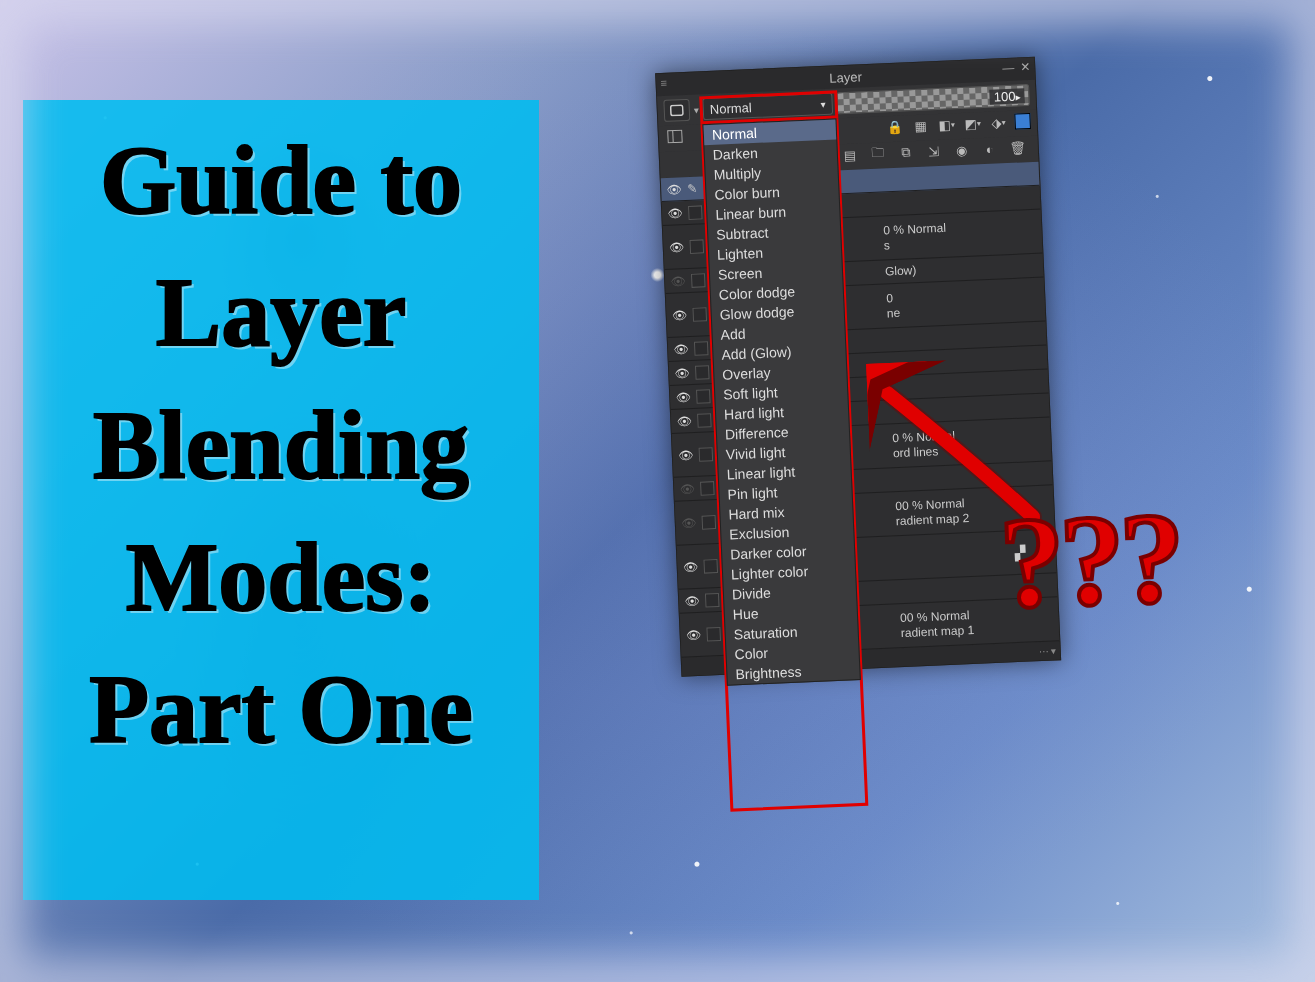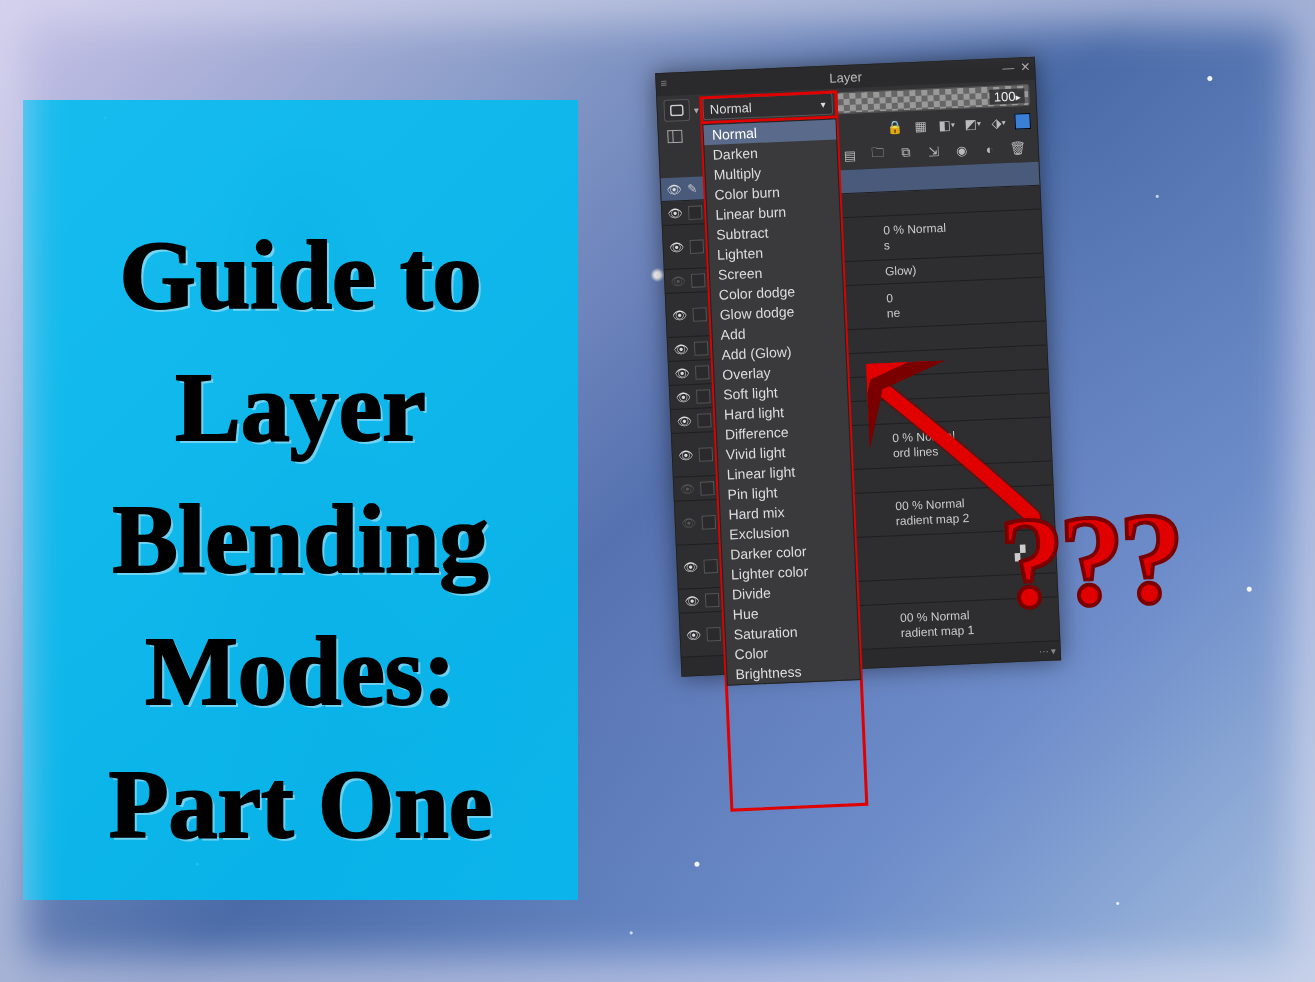--- a/index.html
+++ b/index.html
@@ -37,26 +37,26 @@
     width: 400px; height: 950px;
     background:
       radial-gradient(ellipse 120px 150px at 50% 25%, rgba(60,80,140,0.35), transparent 70%),
       radial-gradient(ellipse 180px 300px at 50% 65%, rgba(50,70,130,0.3), transparent 70%);
     filter: blur(2px);
   }
   
   .title-box {
     position: absolute;
     left: 23px; top: 100px;
-    width: 555px; height: 800px;
+    width: 516px; height: 800px;
     background: rgba(0, 188, 240, 0.88);
     display: flex;
-    align-items: flex-end;
+    align-items: flex-start;
     justify-content: center;
-    padding: 30px;
+    padding: 14px;
   }
   .title-text {
     font-family: Georgia, 'Times New Roman', serif;
     font-weight: 900;
     font-size: 98px;
     line-height: 1.35;
     text-align: center;
     color: #000;
     -webkit-text-stroke: 2px #000;
     text-shadow:

